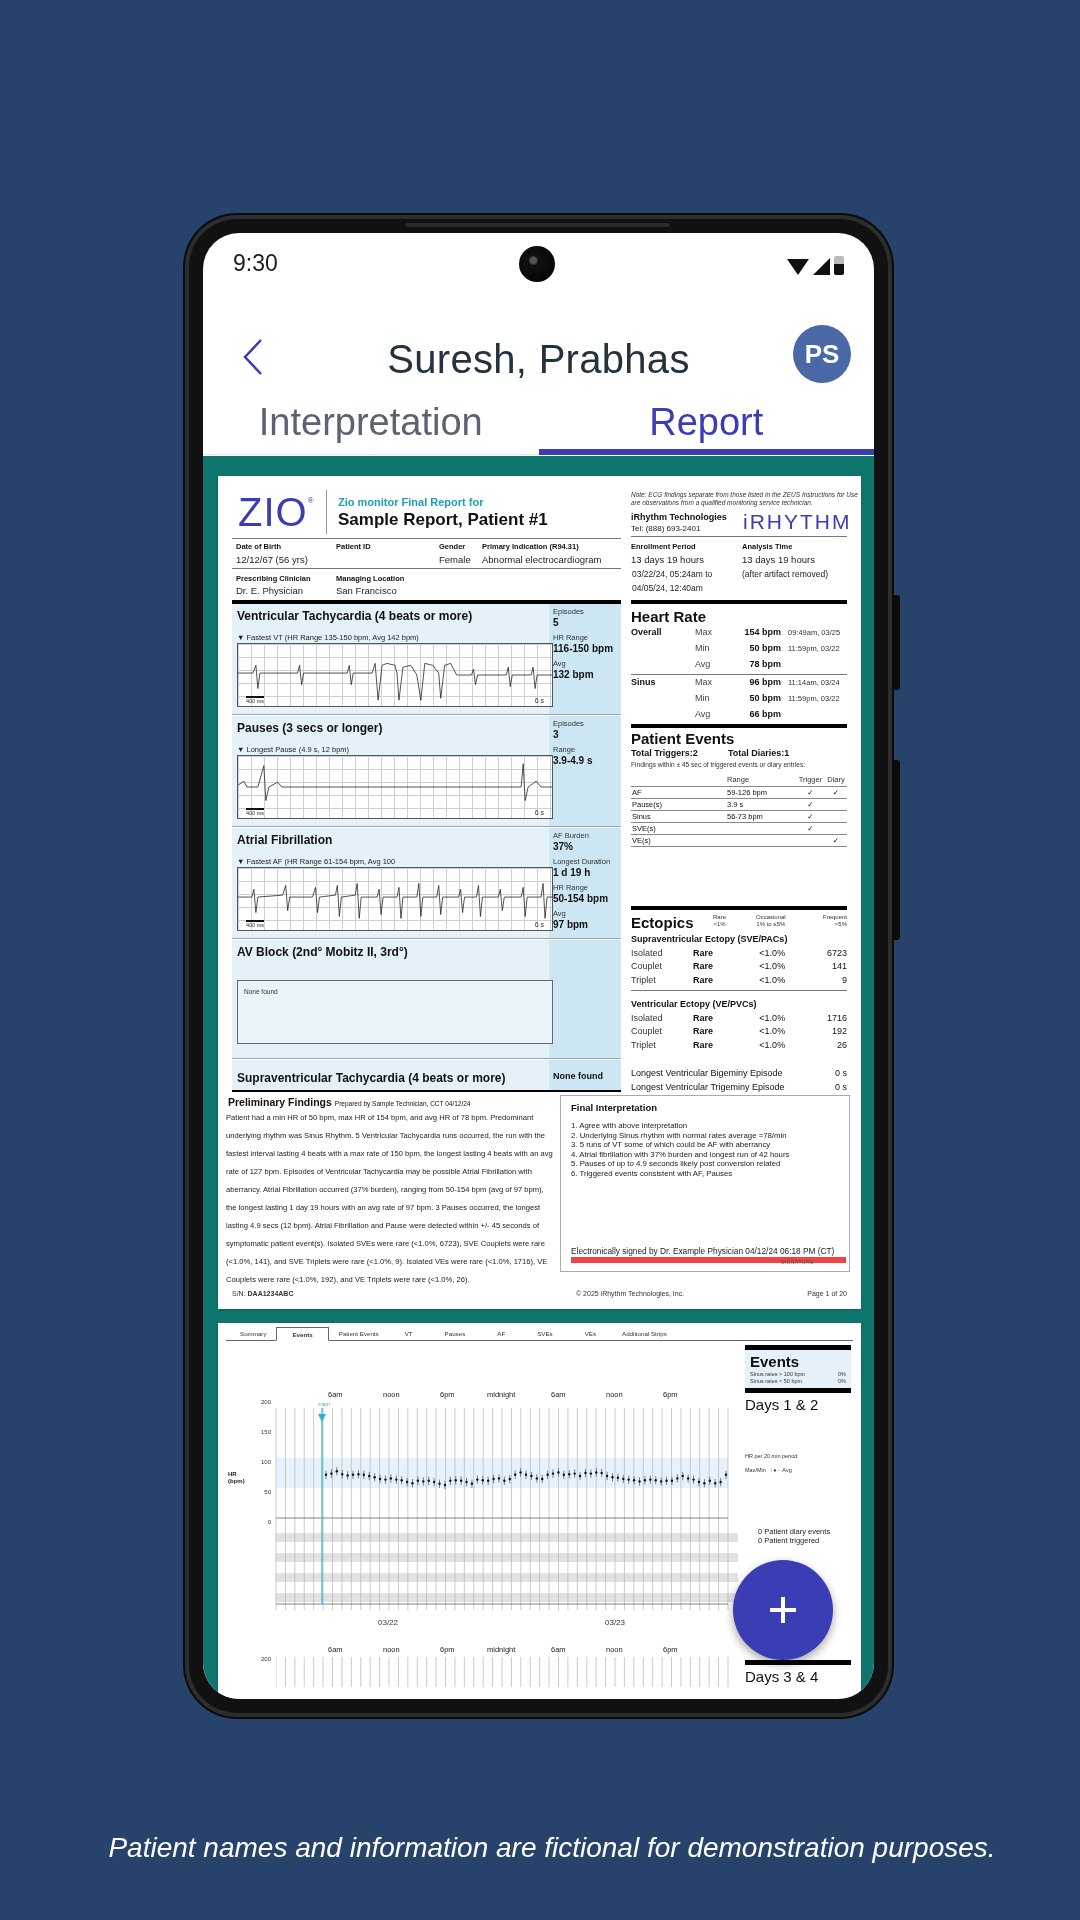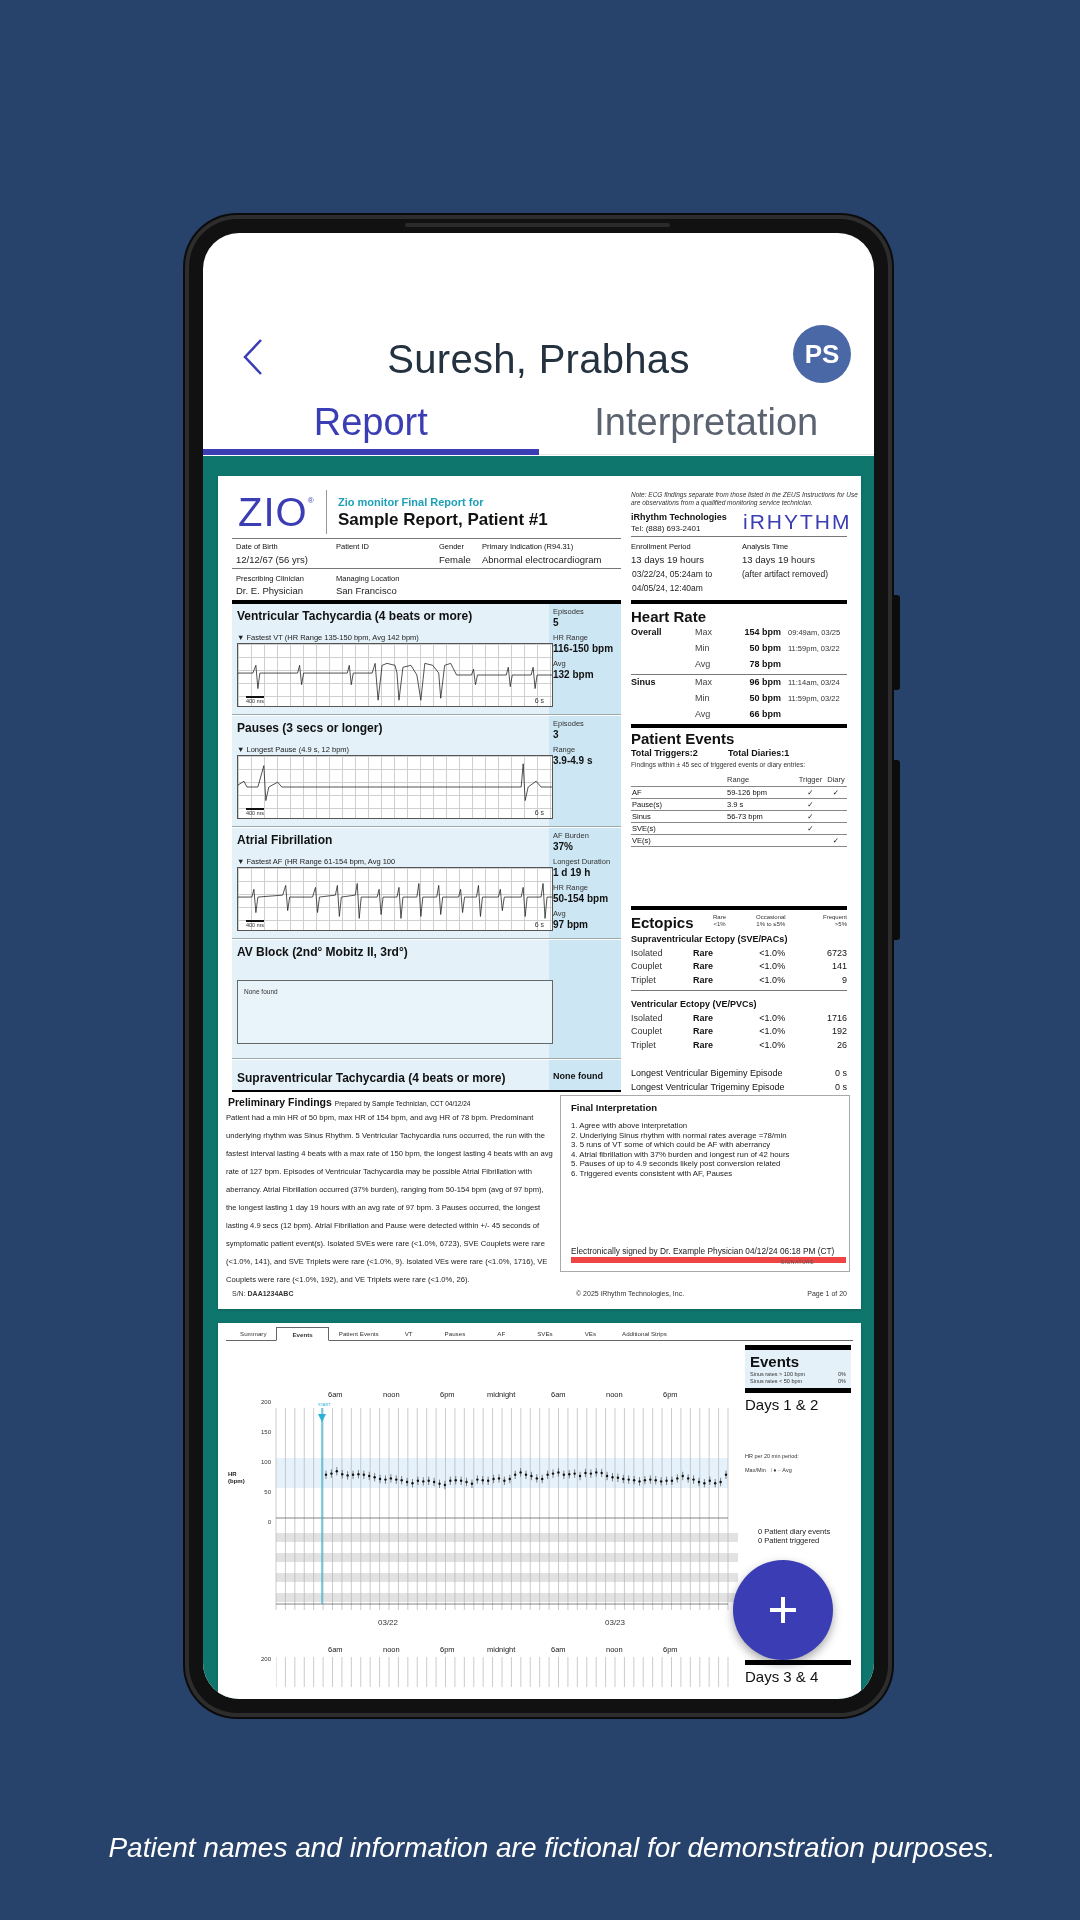--- a/index.html
+++ b/index.html
@@ -45,21 +45,21 @@
   .zio-logo sup { font-size: 8px; vertical-align: top; position: relative; top: 6px; }
   .logo-divider { position: absolute; left: 108px; top: 14px; width: 1px; height: 44px; background: #999; }
   .report-subtitle { position: absolute; left: 120px; top: 20px; font-size: 11px; font-weight: bold; color: #1fa0b8; }
   .report-title { position: absolute; left: 120px; top: 34px; font-size: 17px; font-weight: bold; color: #111; }
   .note { position: absolute; left: 413px; top: 15px; width: 230px; font-size: 6.5px; font-style: italic; color: #333; line-height: 8px; }
   .company-name { position: absolute; left: 413px; top: 36px; font-size: 9px; font-weight: bold; }
   .company-tel { position: absolute; left: 413px; top: 48px; font-size: 8px; color: #222; }
   .irhythm-logo { position: absolute; left: 525px; top: 34px; font-size: 21px; color: #3a3db4; letter-spacing: 2px; }
   .hr-line { position: absolute; height: 1px; background: #777; }
   .thick-line { position: absolute; height: 4px; background: #000; }
-  .lbl { position: absolute; font-size: 7.5px; font-weight: normal; color: #111; }
+  .lbl { position: absolute; font-size: 7.5px; font-weight: bold; color: #111; }
   .val { position: absolute; font-size: 9.5px; color: #222; }
   .val-sm { position: absolute; font-size: 8.5px; color: #222; }
 
   
   .section { position: absolute; left: 14px; width: 389px; background: #e4f1f9; border-bottom: 1px solid #9aa; }
   .section .side { position: absolute; right: 0; top: 0; bottom: 0; width: 72px; background: #cde6f3; }
   .sec-title { position: absolute; left: 5px; top: 5px; font-size: 12px; font-weight: bold; }
   .sec-sub { position: absolute; left: 5px; top: 29px; font-size: 7.5px; color: #222; }
   .strip { position: absolute; left: 5px; top: 39px; width: 316px; height: 64px; border: 1px solid #555; background-color: #fff;
     background-image: linear-gradient(#cfcfcf 1px, transparent 1px), linear-gradient(90deg, #cfcfcf 1px, transparent 1px);
@@ -125,34 +125,43 @@
 </head>
 <body>
 
 <div class="phone">
   <div class="phone-speaker"></div>
   <div class="side-btn" style="top:380px;height:95px;"></div>
   <div class="side-btn" style="top:545px;height:180px;"></div>
 
   <div class="screen">
 
+    <div class="status-bar">
+      <span class="status-time">9:30</span>
+      <div class="camera"></div>
+      <div class="status-icons">
+        <span class="wifi"></span>
+        <span class="signal"></span>
+        <span class="battery"></span>
+      </div>
+    </div>
 
     <div class="app-header">
       <div class="back-btn">
         <svg width="30" height="40" viewBox="0 0 30 40">
             <polyline points="22,3 6,20 22,37" fill="none" stroke="#3a3db4" stroke-width="2.5"></polyline>
           </svg>
       </div>
       <div class="header-title">Suresh, Prabhas</div>
       <div class="avatar">PS</div>
     </div>
 
     <div class="tabs">
+      <div class="tab inactive">Interpretation</div>
       <div class="tab active">Report</div>
-      <div class="tab inactive">Interpretation</div>
     </div>
 
     <div class="viewer">
       <div class="page page1">
         <div class="zio-logo"><span>ZIO</span><sup>®</sup></div>
         <div class="logo-divider"></div>
         <div class="report-subtitle">Zio monitor Final Report for</div>
         <div class="report-title">Sample Report, Patient #1</div>
         <div class="note">Note: ECG findings separate from those listed in the ZEUS Instructions for Use are observations from a qualified monitoring service technician.</div>
         <div class="company-name">iRhythm Technologies</div>

